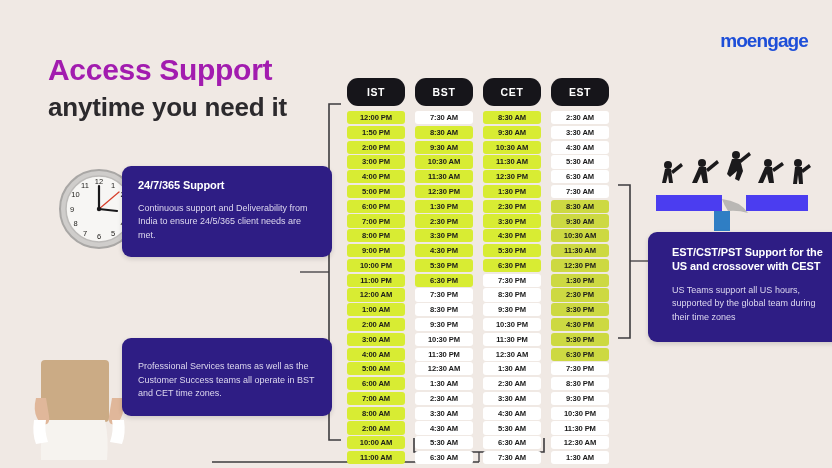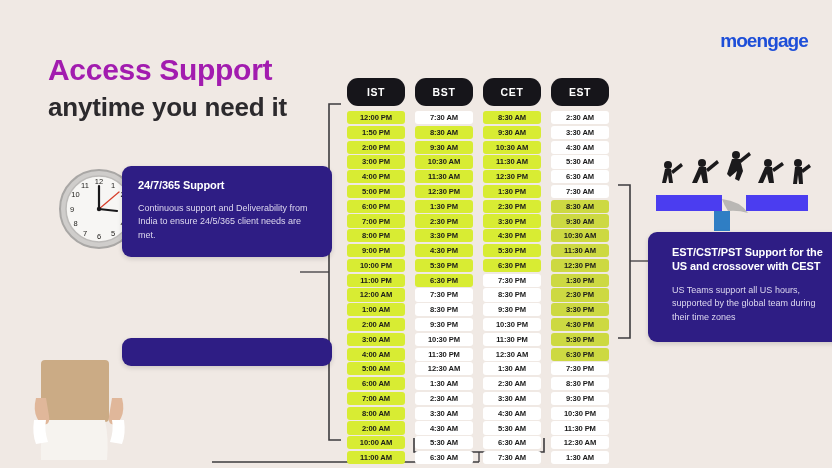--- a/index.html
+++ b/index.html
@@ -251,20 +251,21 @@
         <div class="cell">1:30 AM</div>
       </div>
     </div>
 
   <div class="card" id="card-247">
     <h3>24/7/365 Support</h3>
     <p>Continuous  support and Deliverability from India to ensure  24/5/365 client needs are met.</p>
   </div>
 
   <div class="card" id="card-bstcet">
+    <p>Professional Services teams as well as the Customer Success teams all operate in BST and CET time zones.</p>
   </div>
 
   <div class="card" id="card-est">
     <h3>EST/CST/PST Support for the US and crossover with CEST</h3>
     <p>US Teams support all US hours, supported by the global team during their time zones</p>
   </div>
 
 </div>
 
 </body></html>

